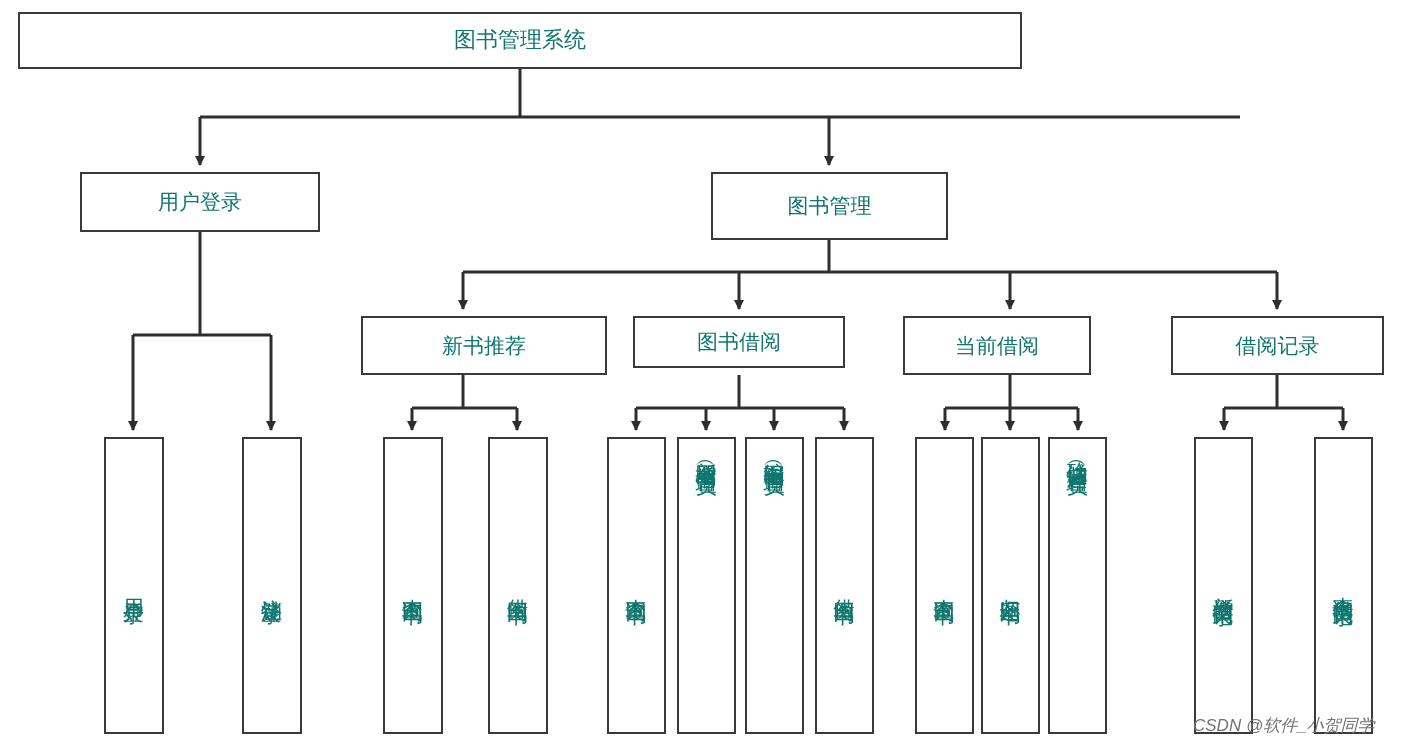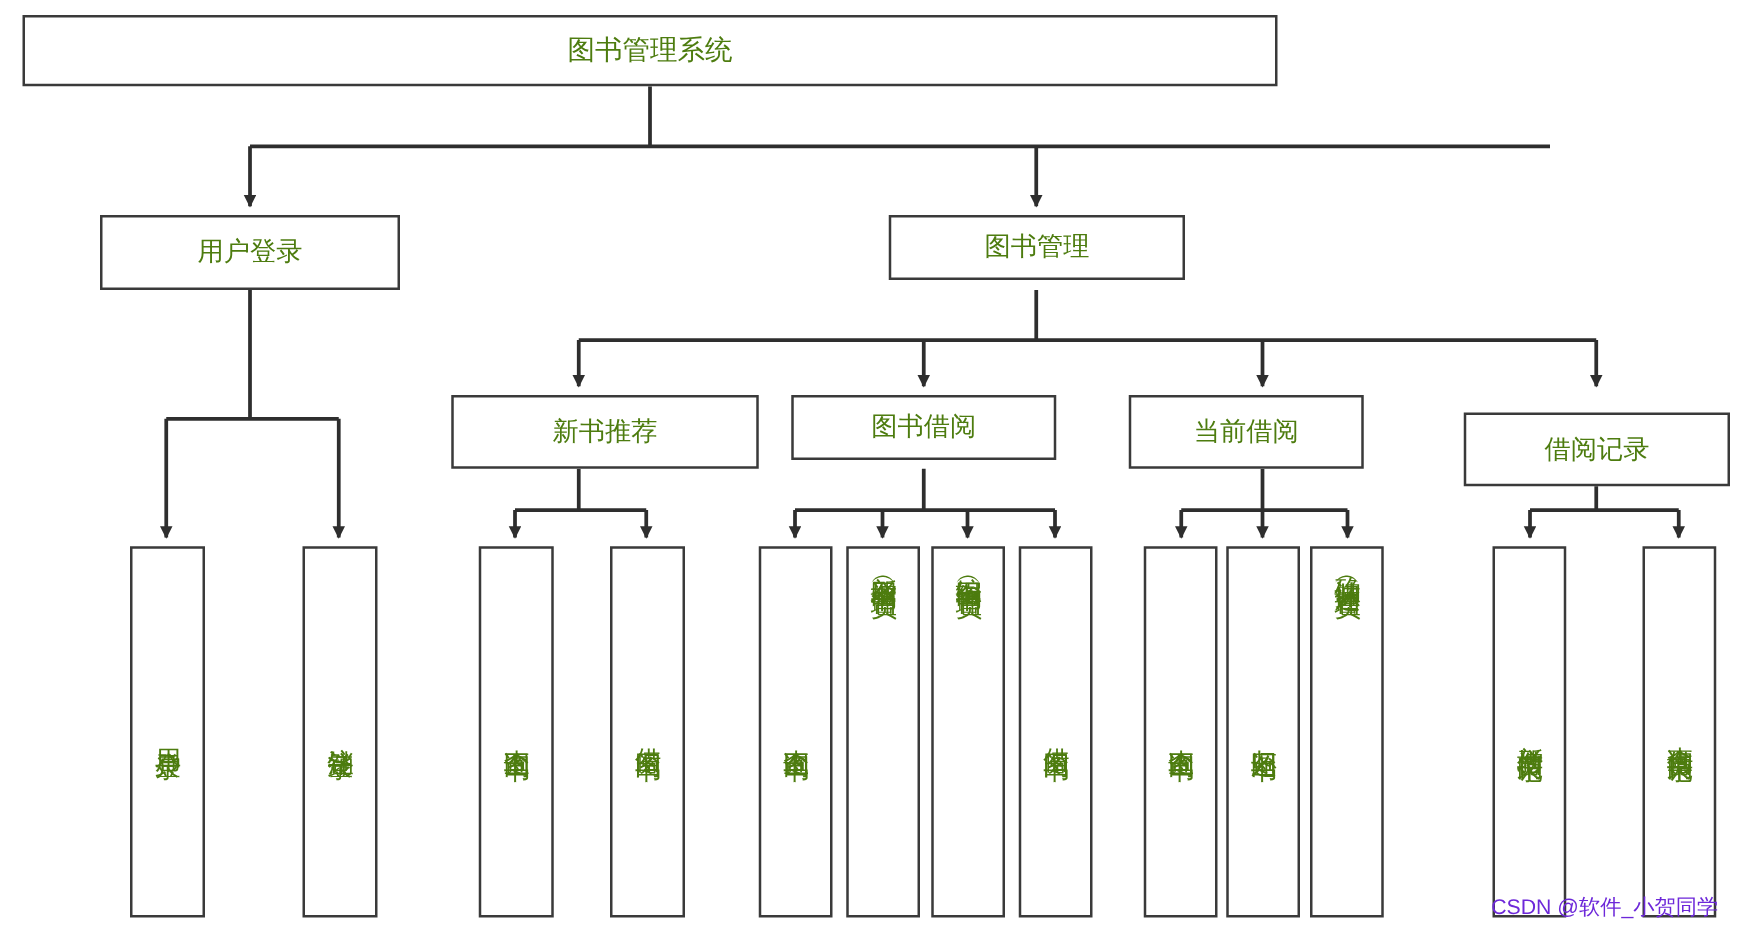--- a/index.html
+++ b/index.html
@@ -28,21 +28,21 @@
     position: absolute;
     box-sizing: border-box;
     background: #ffffff;
     border: 2px solid #3a3a3a;
     display: flex;
     align-items: center;
     justify-content: center;
     overflow: hidden;
   }
   .node-label {
-    color: #4d7c0f;
+    color: #0f766e;
     font-family: "Liberation Sans", "DejaVu Sans", sans-serif;
     line-height: 1.12;
     white-space: nowrap;
     text-align: center;
   }
   
   .node-box.horiz .node-label {
     font-size: 21px;
   }
   .node-box.root .node-label {
@@ -62,25 +62,26 @@
     line-height: 1;
     white-space: nowrap;
   }
   
   .node-box.vert.center {
     align-items: center;
     padding-top: 0;
   }
   .watermark {
     position: absolute;
-    color: #6d28d9;
+    color: #737373;
     font-size: 17px;
     font-family: "Liberation Sans", "DejaVu Sans", sans-serif;
     white-space: nowrap;
     user-select: none;
+    font-style: italic;
   }
 </style>
 </head>
 <body>
 
 <div id="stage">
 
   <svg id="diagram-svg" viewBox="0 0 1405 747">
     <defs>
       <marker id="arrow" markerWidth="12" markerHeight="12" refX="9" refY="5" orient="auto" markerUnits="userSpaceOnUse">
@@ -147,37 +148,37 @@
   </svg>
 
   <div class="node-box root horiz" style="left:18px; top:12px; width:1004px; height:57px;">
     <span class="node-label">图书管理系统</span>
   </div>
 
   <div class="node-box horiz" style="left:80px; top:172px; width:240px; height:60px;">
     <span class="node-label">用户登录</span>
   </div>
 
-  <div class="node-box horiz" style="left:711px; top:172px; width:237px; height:52px;">
+  <div class="node-box horiz" style="left:711px; top:172px; width:237px; height:68px;">
     <span class="node-label">图书管理</span>
   </div>
 
   <div class="node-box horiz" style="left:361px; top:316px; width:246px; height:59px;">
     <span class="node-label">新书推荐</span>
   </div>
 
   <div class="node-box horiz" style="left:633px; top:316px; width:212px; height:52px;">
     <span class="node-label">图书借阅</span>
   </div>
 
   <div class="node-box horiz" style="left:903px; top:316px; width:188px; height:59px;">
     <span class="node-label">当前借阅</span>
   </div>
 
-  <div class="node-box horiz" style="left:1171px; top:330px; width:213px; height:59px;">
+  <div class="node-box horiz" style="left:1171px; top:316px; width:213px; height:59px;">
     <span class="node-label">借阅记录</span>
   </div>
 
   <div class="node-box vert center" style="left:104px; top:437px; width:60px; height:297px;">
     <span class="node-label">用户登录</span>
   </div>
   <div class="node-box vert center" style="left:242px; top:437px; width:60px; height:297px;">
     <span class="node-label">注销登录</span>
   </div>
 

